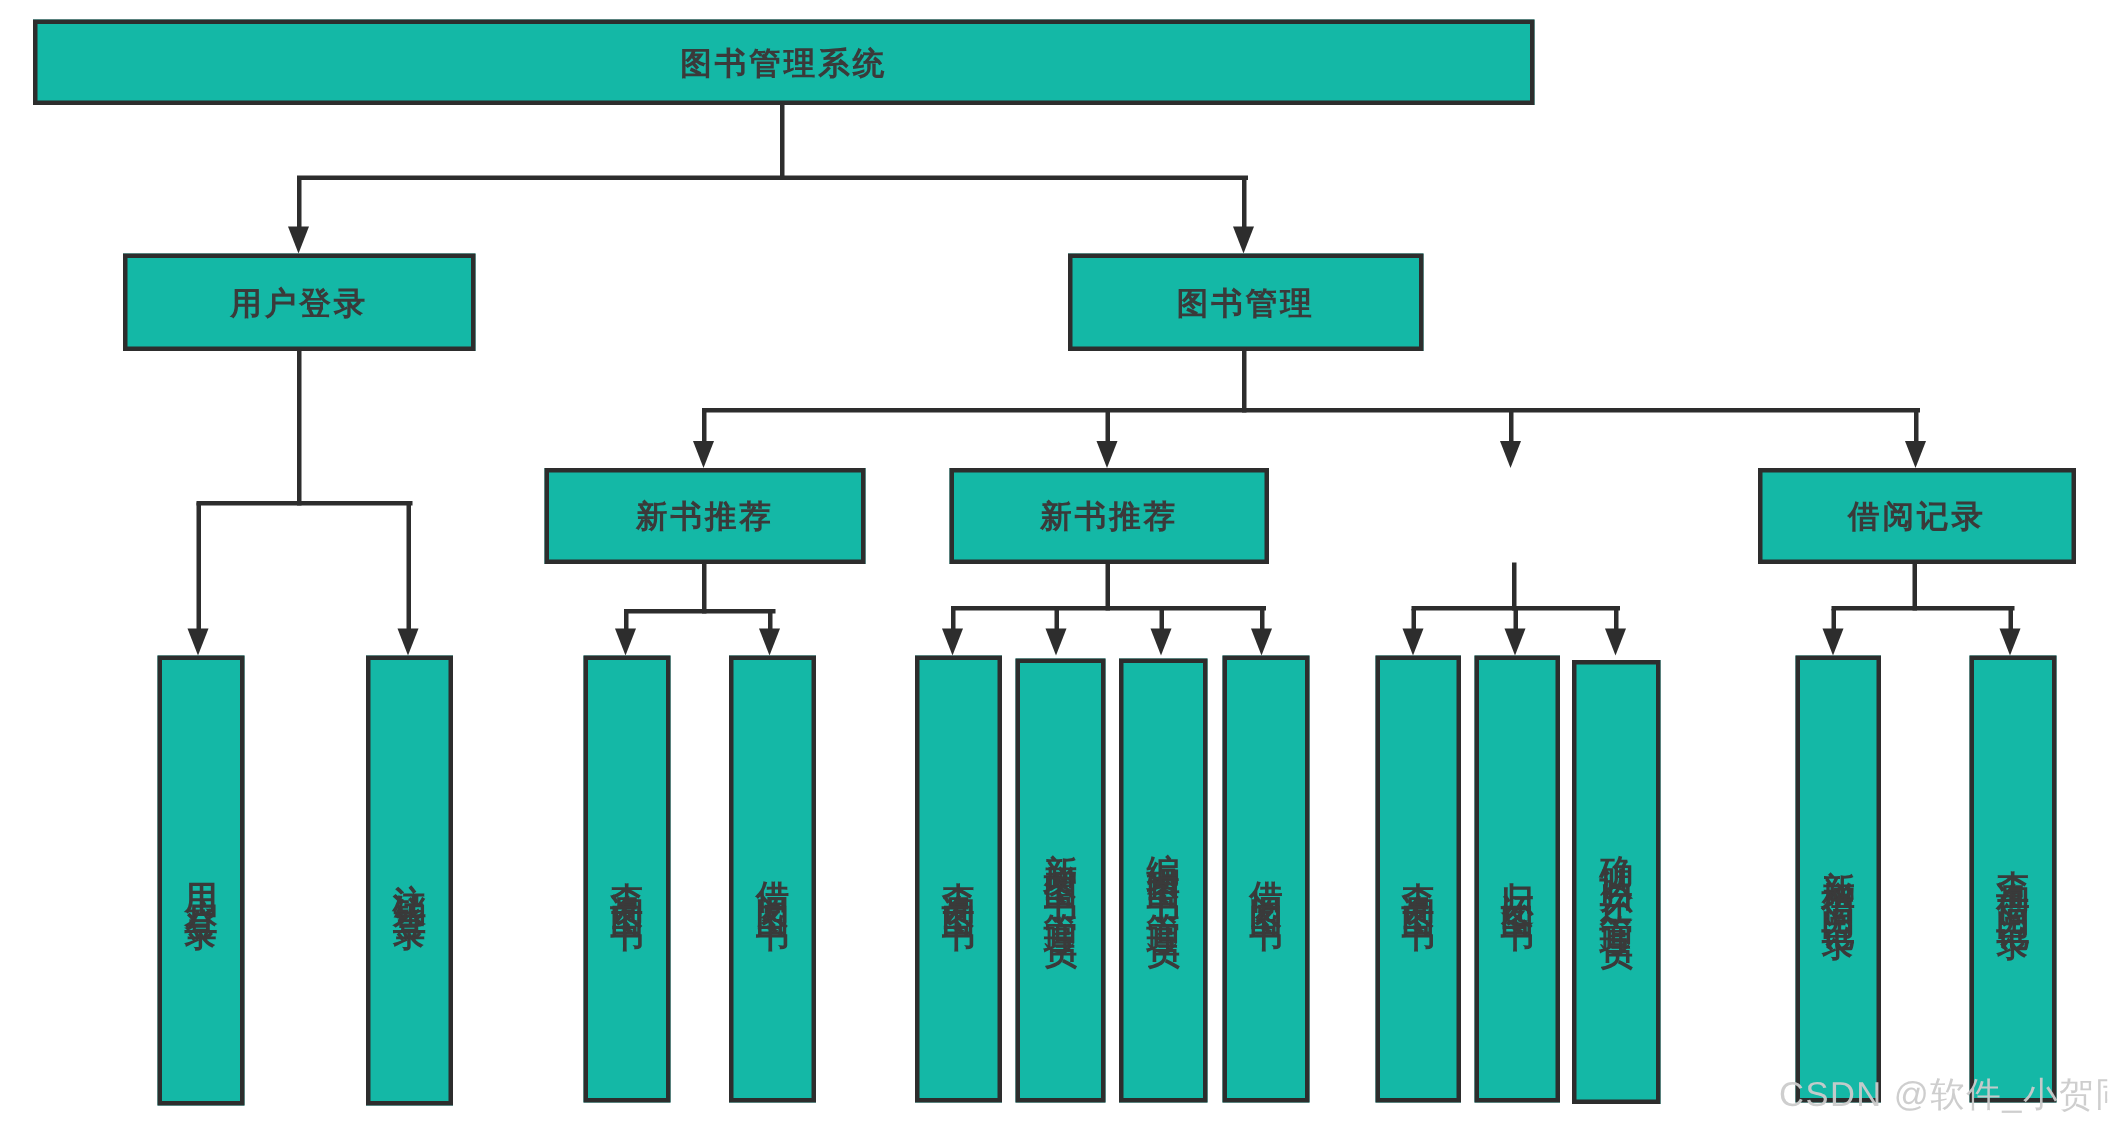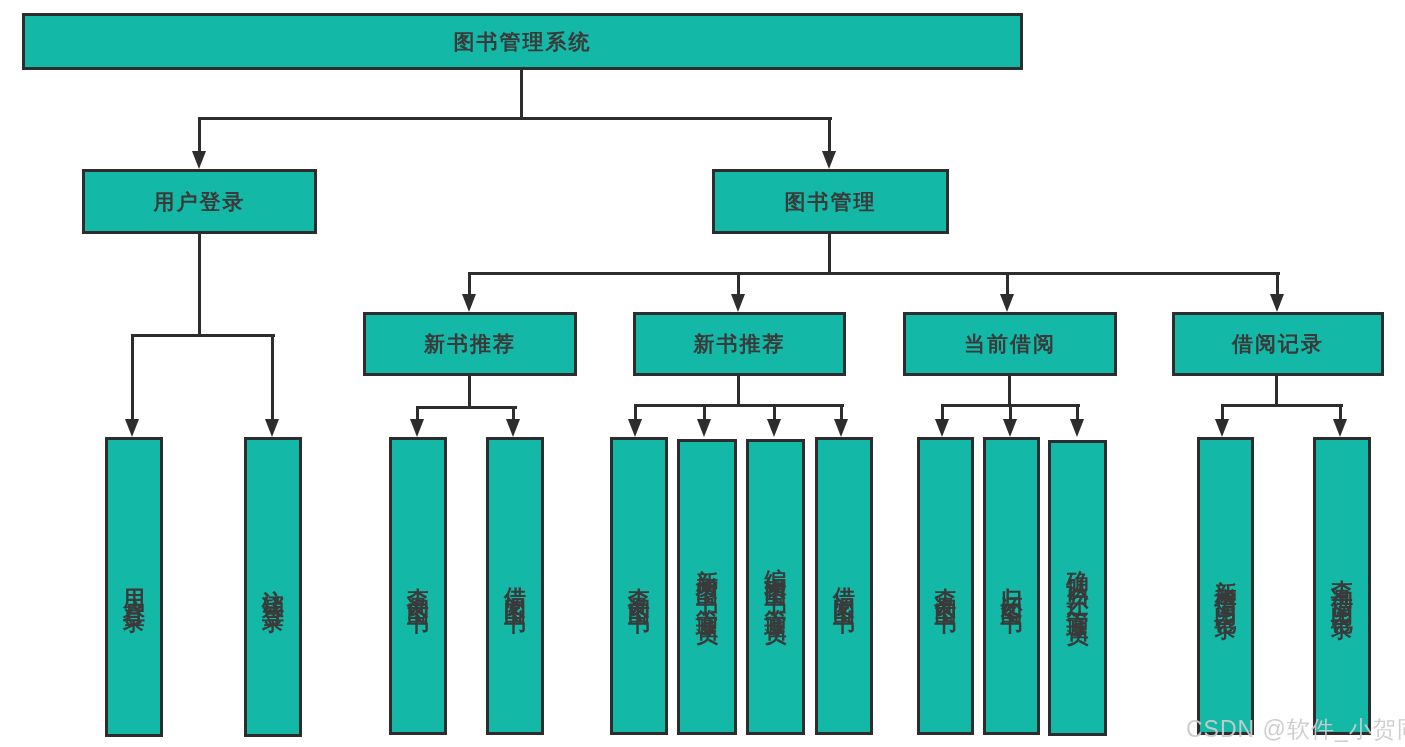--- a/index.html
+++ b/index.html
@@ -44,21 +44,20 @@
 
 <div id="canvas">
 
   <div class="box hbox" style="left:22px;top:13px;width:1001px;height:57px">图书管理系统</div>
 
   <div class="box hbox" style="left:82px;top:169px;width:235px;height:65px">用户登录</div>
   <div class="box hbox" style="left:363px;top:312px;width:214px;height:64px">新书推荐</div>
 
   <div class="box hbox" style="left:712px;top:169px;width:237px;height:65px">图书管理</div>
   <div class="box hbox" style="left:633px;top:312px;width:213px;height:64px">新书推荐</div>
-  <div class="box hbox" style="left:903px;top:312px;width:214px;height:64px">当前借阅</div>
   <div class="box hbox" style="left:1172px;top:312px;width:212px;height:64px">借阅记录</div>
 
   <div class="box vbox" style="left:105px;top:437px;width:58px;height:300px">用户登录</div>
   <div class="box vbox" style="left:244px;top:437px;width:58px;height:300px">注销登录</div>
 
   <div class="box vbox" style="left:389px;top:437px;width:58px;height:298px">查询图书</div>
   <div class="box vbox" style="left:486px;top:437px;width:58px;height:298px">借阅图书</div>
 
   <div class="box vbox" style="left:610px;top:437px;width:58px;height:298px">查询图书</div>
   <div class="box vbox" style="left:677px;top:439px;width:60px;height:296px">新增图书（管理员）</div>

